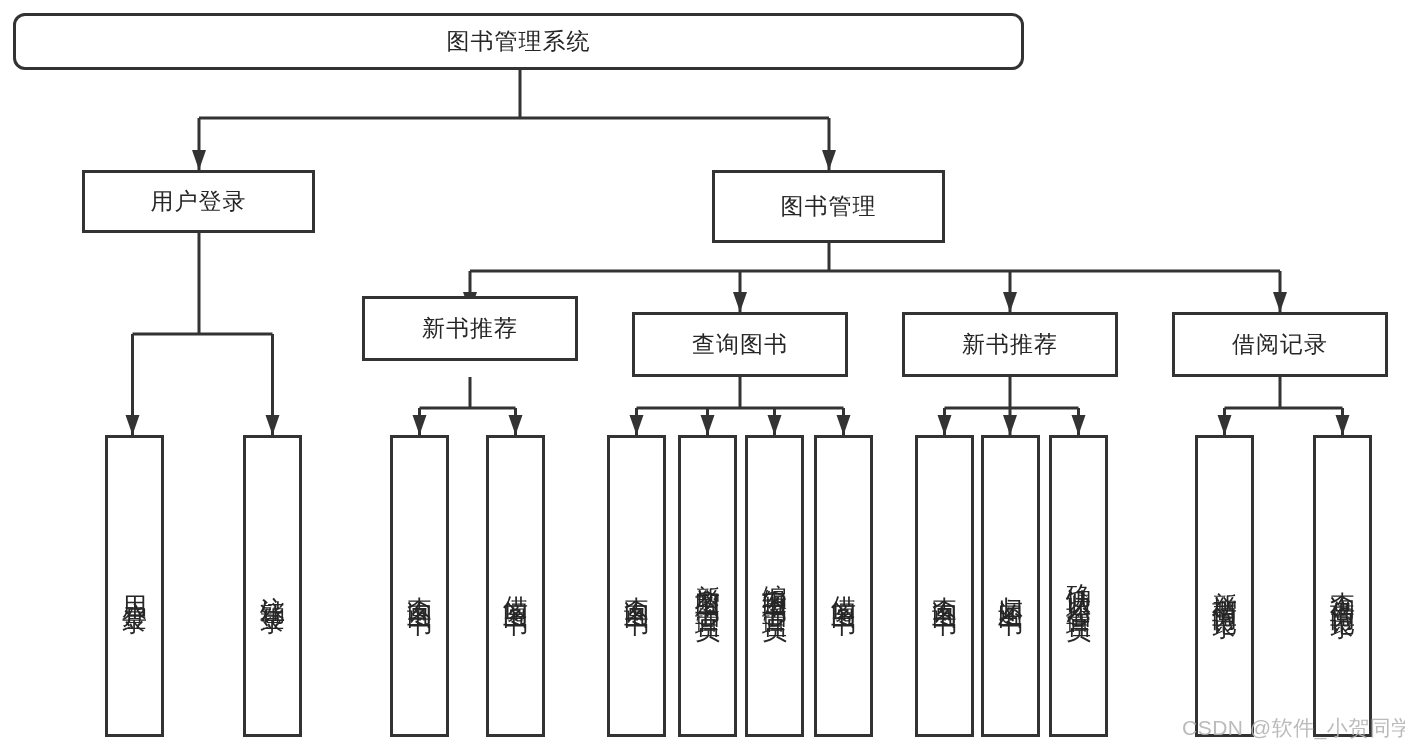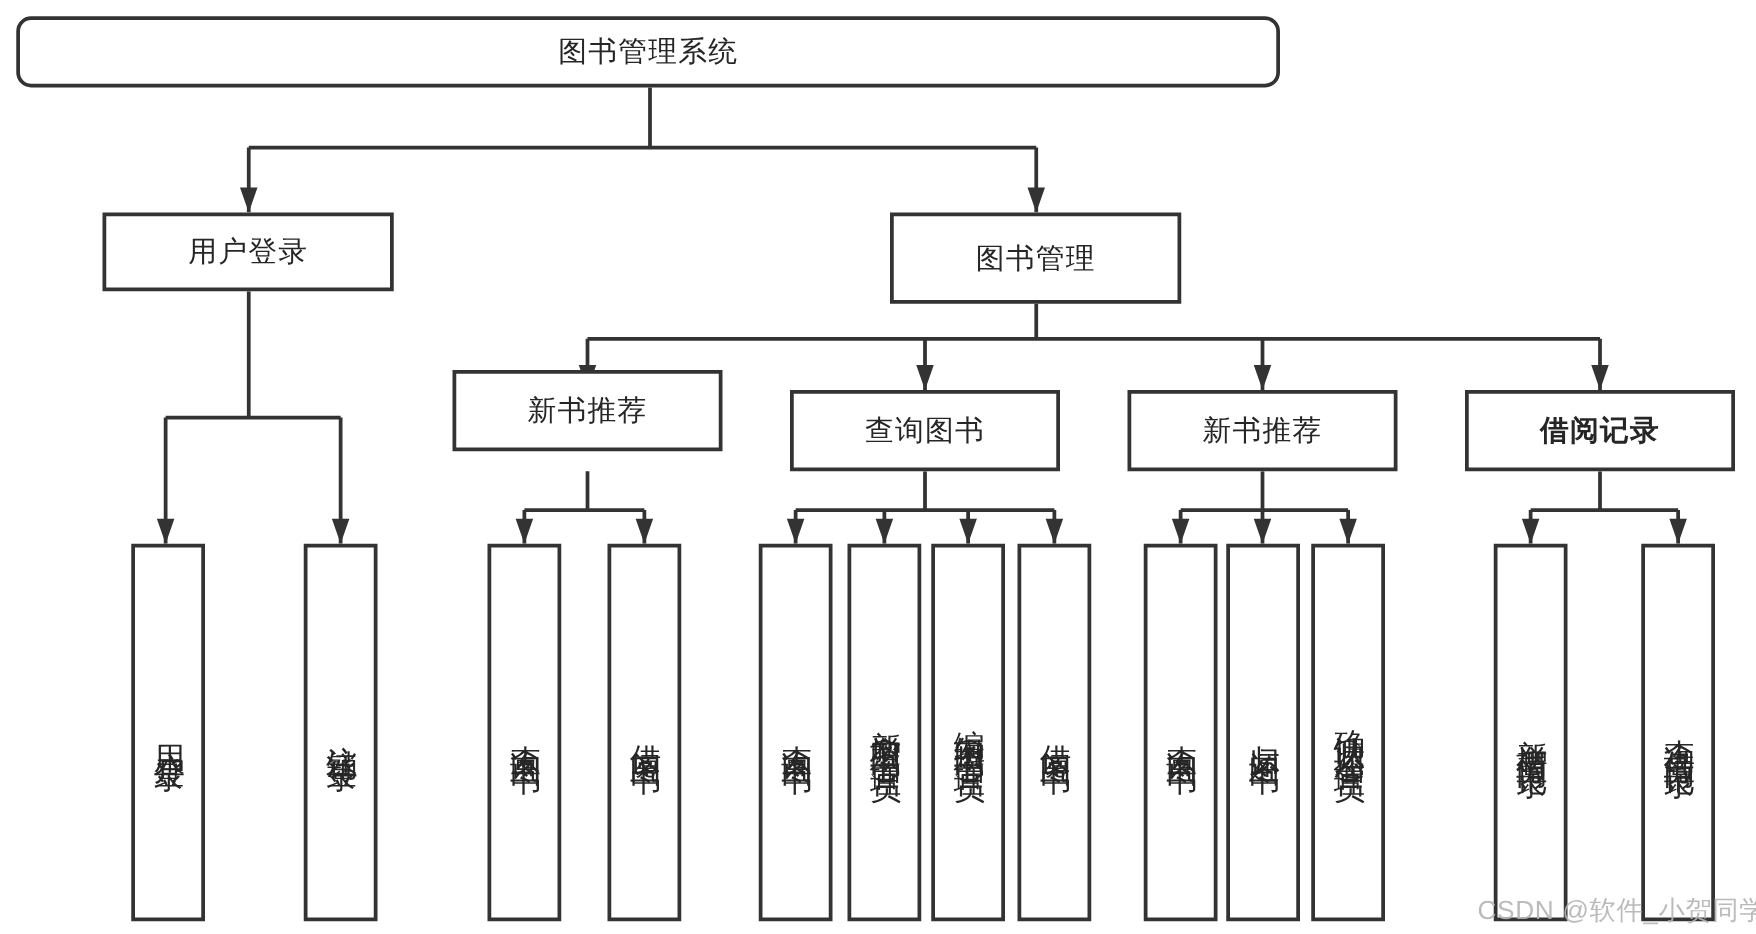--- a/index.html
+++ b/index.html
@@ -109,21 +109,21 @@
   </svg>
 
   <div class="node hnode root-node" style="left:13px; top:13px; width:1011px; height:57px;border-radius:12px;">图书管理系统</div>
 
   <div class="node hnode" style="left:82px; top:170px; width:233px; height:63px;">用户登录</div>
   <div class="node hnode" style="left:712px; top:170px; width:233px; height:73px;">图书管理</div>
 
   <div class="node hnode" style="left:362px; top:296px; width:216px; height:65px;">新书推荐</div>
   <div class="node hnode" style="left:632px; top:312px; width:216px; height:65px;">查询图书</div>
   <div class="node hnode" style="left:902px; top:312px; width:216px; height:65px;">新书推荐</div>
-  <div class="node hnode" style="left:1172px; top:312px; width:216px; height:65px;font-weight:bold;">借阅记录</div>
+  <div class="node hnode" style="left:1172px; top:312px; width:216px; height:65px;">借阅记录</div>
 
   <div class="node vnode" style="left:105px;">用户登录</div>
   <div class="node vnode" style="left:243px;">注销登录</div>
 
   <div class="node vnode" style="left:390px;">查询图书</div>
   <div class="node vnode" style="left:486px;">借阅图书</div>
 
   <div class="node vnode" style="left:607px;">查询图书</div>
   <div class="node vnode" style="left:678px;">新增图书（管理员）</div>
   <div class="node vnode" style="left:745px;">编辑图书（管理员）</div>

